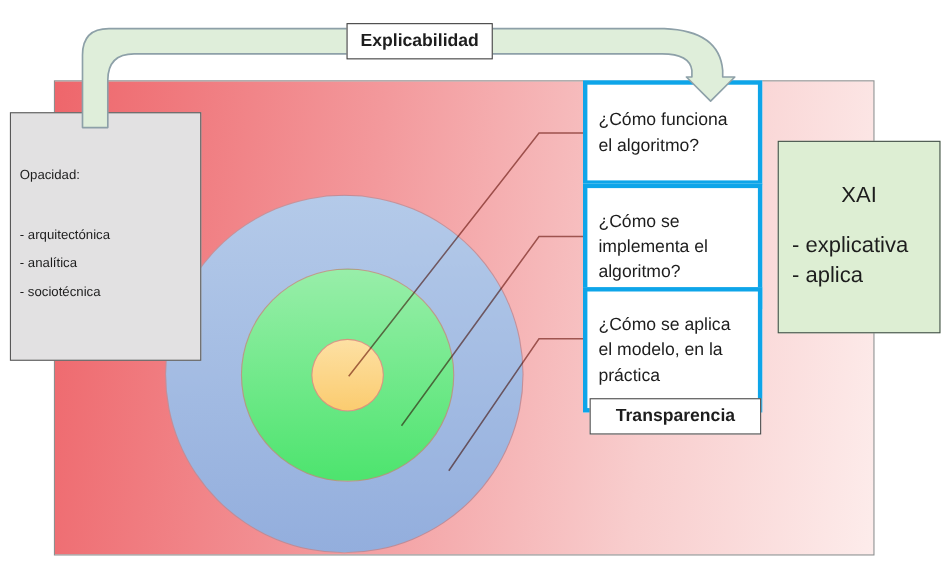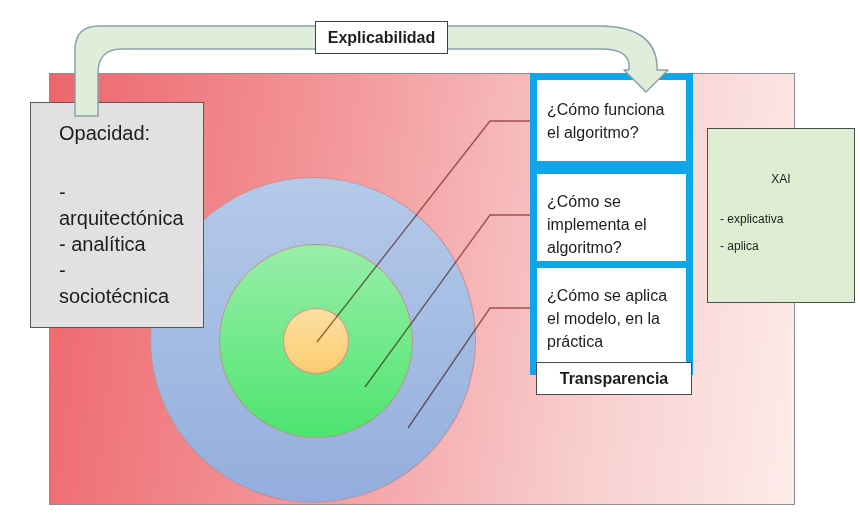--- a/index.html
+++ b/index.html
@@ -25,52 +25,52 @@
                    background:linear-gradient(#98eea9, #4de46e); }
   .circle.inner  { left:283px; top:308px; width:66px;  height:66px;
                    background:linear-gradient(#fde0a3, #fbcc70); }
 
   
   .connectors { left:0; top:0; mix-blend-mode:multiply; }
   .connectors path { fill:none; stroke:#a4726b; stroke-width:1.4; }
 
   
   .opacity-box {
-    left:30px; top:102px; width:174px; height:226px;
+    left:9px; top:102px; width:174px; height:226px;
     background:#e2e1e2; border:1.3px solid #585858;
     display:flex; flex-direction:column; justify-content:center;
-    padding:0 28px; font-size:20px;
+    padding:0 8px; font-size:12px;
   }
   .opacity-box .ob-title { margin-bottom:34px; }
   .opacity-box .ob-item  { line-height:26px; }
 
   
   .qbox {
-    left:530px; width:163px; background:#ffffff; border:7px solid #0ea5e9;
+    left:530px; width:163px; background:#ffffff; border:4px solid #0ea5e9;
     display:flex; align-items:center;
   }
   .qbox.q1 { top:73px;  height:95px; }
   .qbox.q2 { top:167px; height:114px; }
   .qbox.q3 { top:261px; height:114px; }
   .qtext { padding-left:10px; width:127px; font-size:16px; line-height:23px; }
 
   
   .transparency-box {
     left:536px; top:362px; width:156px; height:33px;
     background:#ffffff; border:1.4px solid #4a4a4a;
     display:flex; align-items:center; justify-content:center;
     font-size:16px; font-weight:bold;
   }
 
   
   .xai-box {
     left:707px; top:128px; width:148px; height:175px;
     background:#ddeed3; border:1.3px solid #44504a;
     display:flex; flex-direction:column; justify-content:center;
-    padding:0 12px; font-size:12px;
+    padding:0 12px; font-size:20px;
   }
   .xai-box .xai-title { text-align:center; margin-bottom:20px; }
   .xai-box .xai-item  { line-height:27px; }
 
   
   .arrow-svg { left:0; top:0; }
   .arrow-svg path { fill:#dfeeda; stroke:#8da0a8; stroke-width:1.5; stroke-linejoin:round; }
 
   
   .explic-box {

